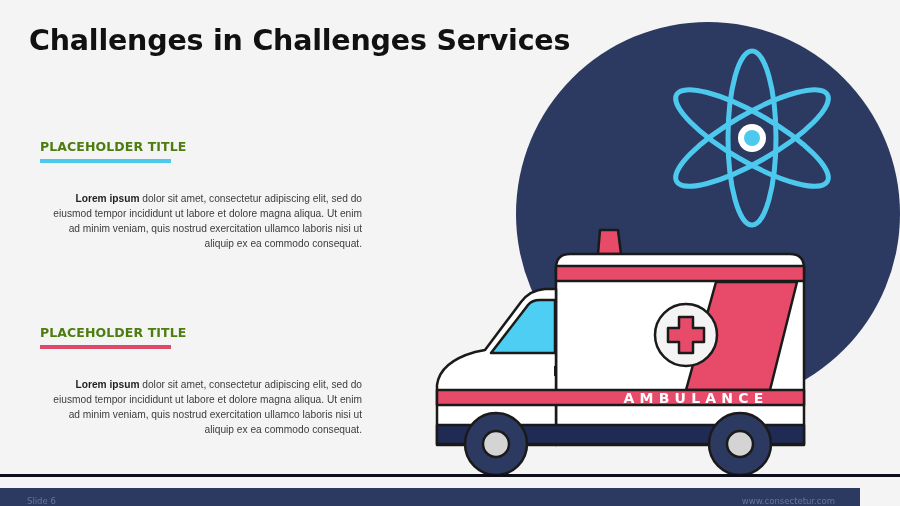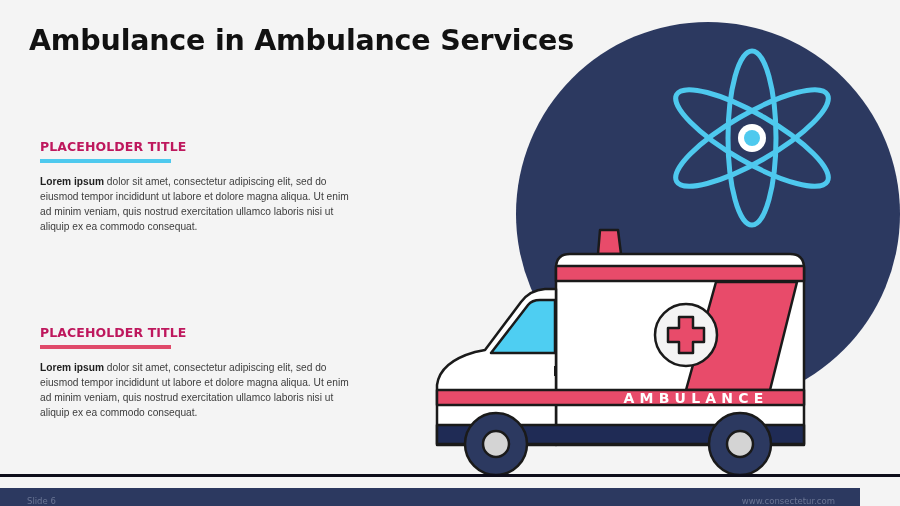--- a/index.html
+++ b/index.html
@@ -13,50 +13,51 @@
   .title {
     position: absolute; left: 29px; top: 24px;
     font-family: "DejaVu Sans", sans-serif;
     font-weight: bold; font-size: 28.5px; color: #111111;
     letter-spacing: -0.2px;
     white-space: nowrap;
   }
   .block { position: absolute; left: 40px; width: 330px; }
   .block-title {
     font-family: "DejaVu Sans", sans-serif;
-    font-weight: bold; font-size: 12.5px; color: #be185d;
+    font-weight: bold; font-size: 12.5px; color: #4d7c0f;
     letter-spacing: 0.1px;
     white-space: nowrap;
   }
   .block-bar { width: 131px; height: 4px; margin-top: 5px; }
   .block-body {
-    margin-top: 11px;
+    margin-top: 28px;
     font-family: "Liberation Sans", sans-serif;
     font-size: 10.2px; line-height: 15px; color: #3d3d3d;
     width: 322px;
+    text-align: right;
   }
   .block-body b { color: #1f1f1f; font-weight: bold; }
   .art { position: absolute; left: 0; top: 0; width: 900px; height: 506px; }
   .ground { position: absolute; left: 0; top: 474px; width: 900px; height: 3px; background: #0d0d1a; }
   .footer { position: absolute; left: 0; top: 488px; width: 860px; height: 29px; background: #2c3960; }
   .footer-left {
     position: absolute; left: 27px; top: 8px;
     font-size: 8.5px; color: #6a7594; font-family: "DejaVu Sans", sans-serif;
   }
   .footer-right {
     position: absolute; right: 25px; top: 8px;
     font-size: 8.5px; color: #6a7594; font-family: "DejaVu Sans", sans-serif;
   }
 </style>
 </head>
 <body>
 
 <div class="slide">
 
-  <div class="title">Ambulance in Ambulance Services</div>
+  <div class="title">Challenges in Challenges Services</div>
 
   <div class="block" style="top:139px;">
     <div class="block-title">PLACEHOLDER TITLE</div>
     <div class="block-bar" style="background:#4ec9ee;"></div>
     <div class="block-body"><b>Lorem ipsum</b><span> dolor sit amet, consectetur adipiscing elit, sed do eiusmod tempor incididunt ut labore et dolore magna aliqua. Ut enim ad minim veniam, quis nostrud exercitation ullamco laboris nisi ut aliquip ex ea commodo consequat.</span></div>
   </div>
 
   <div class="block" style="top:325px;">
     <div class="block-title">PLACEHOLDER TITLE</div>
     <div class="block-bar" style="background:#e04a6a;"></div>

